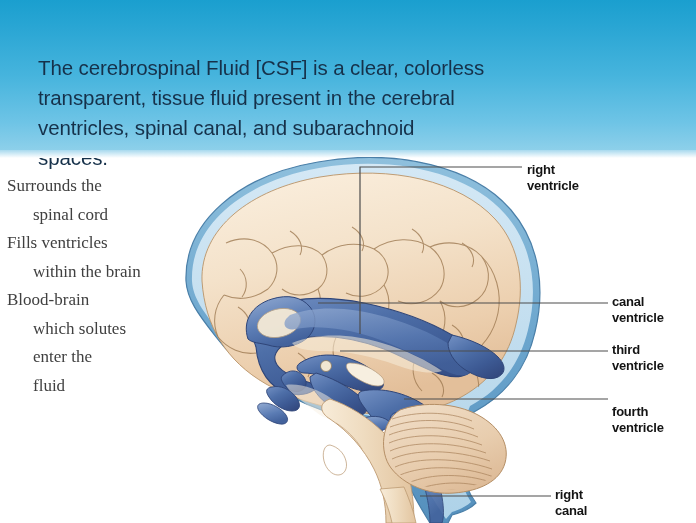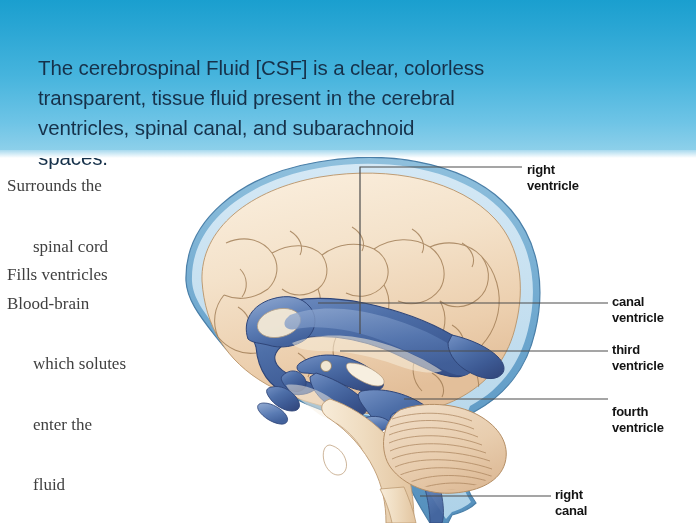--- a/index.html
+++ b/index.html
@@ -53,21 +53,21 @@
     position: absolute;
     left: 7px; top: 172px;
     width: 195px;
     font-family: "Liberation Serif", serif;
     font-size: 17px;
     line-height: 28.5px;
     color: #404040;
     z-index: 6;
   }
   .note-line { white-space: nowrap; }
-  .note-indent { padding-left: 26px; margin-top: 32px; }
+  .note-indent { padding-left: 26px; }
 
   
   #diagram {
     position: absolute;
     left: 0; top: 157px;
     width: 696px; height: 366px;
   }
   #brain-svg { position: absolute; left: 0; top: 0; }
 
   
@@ -98,20 +98,21 @@
 transparent, tissue fluid present in the cerebral
 ventricles, spinal canal, and subarachnoid
 spaces.</div>
   </div>
   <div id="header-fade"></div>
 
   <div id="left-notes">
     <div class="note-line">Surrounds the</div>
     <div class="note-line note-indent">spinal cord</div>
     <div class="note-line">Fills ventricles</div>
+    <div class="note-line note-indent">within the brain</div>
     <div class="note-line">Blood-brain</div>
     <div class="note-line note-indent">which solutes</div>
     <div class="note-line note-indent">enter the</div>
     <div class="note-line note-indent">fluid</div>
   </div>
 
   <div id="diagram">
 
     <svg id="brain-svg" width="696" height="366" viewBox="0 0 696 366">
       <defs>

